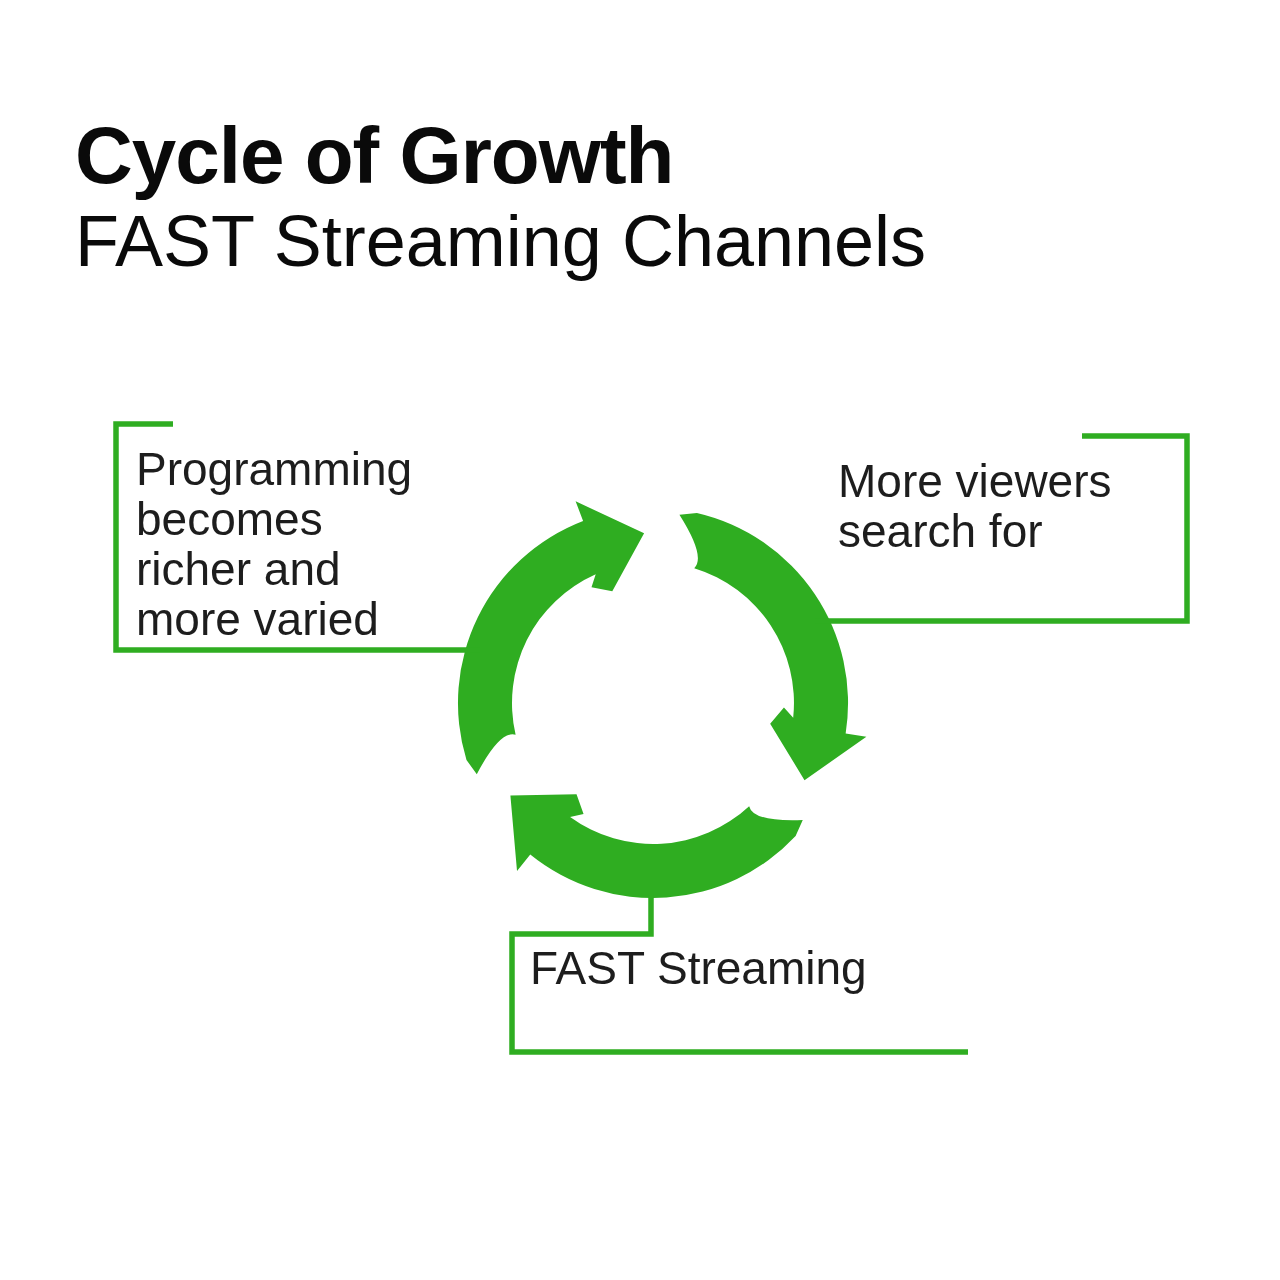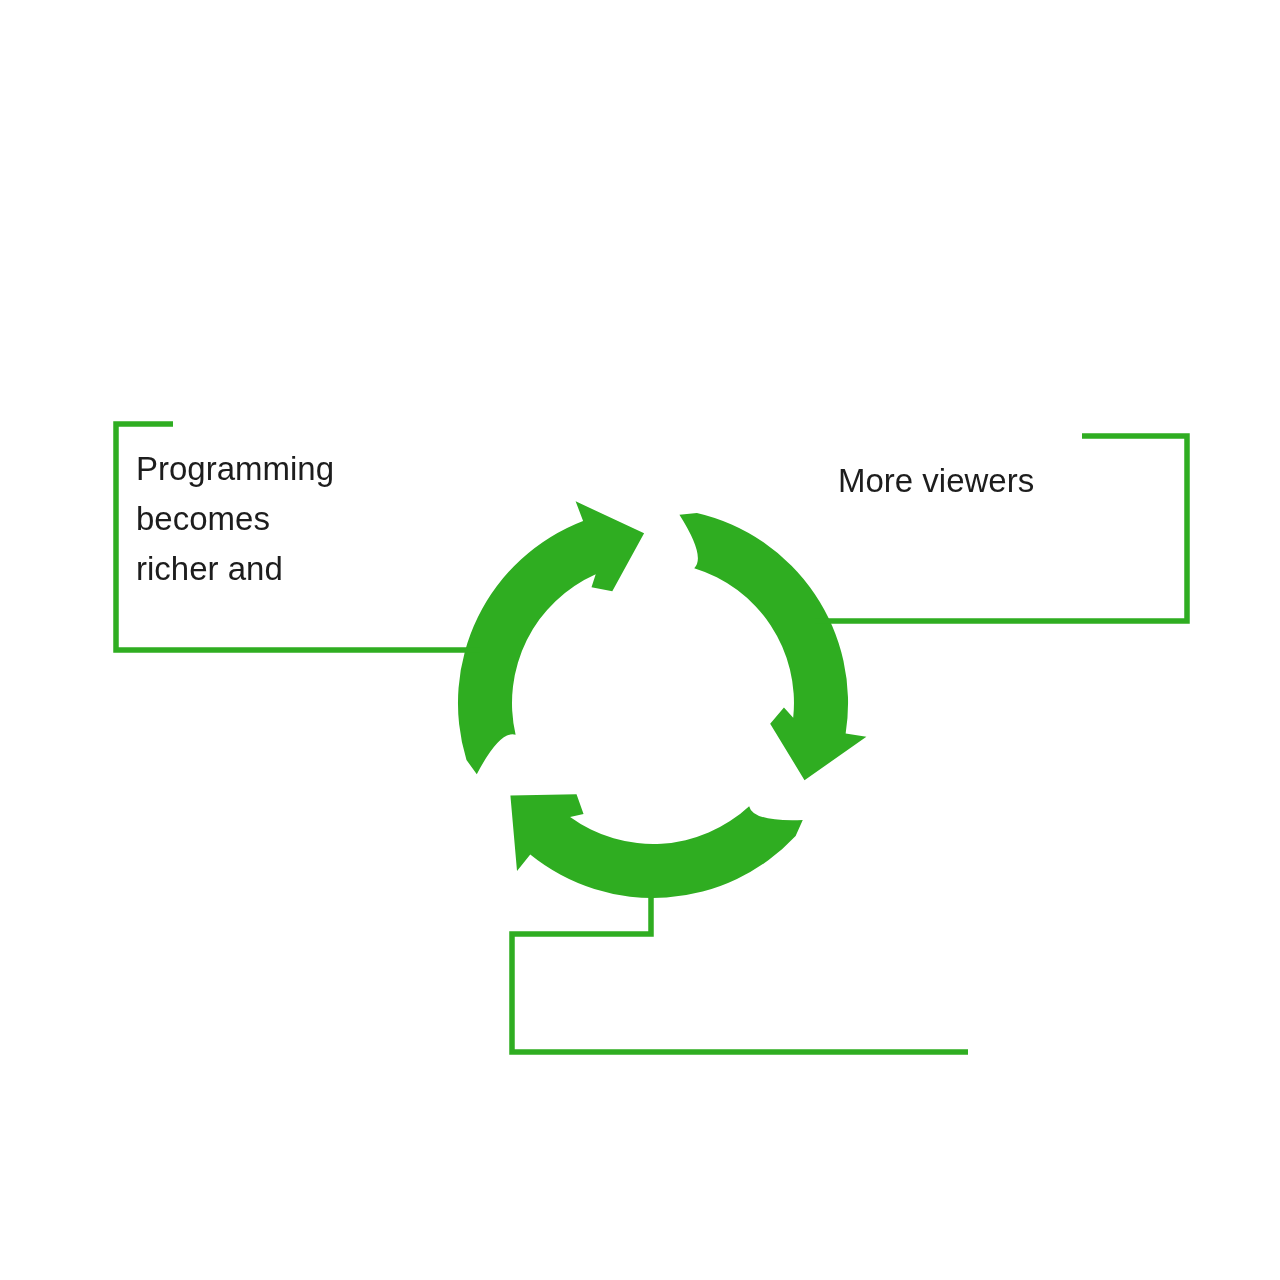--- a/index.html
+++ b/index.html
@@ -25,51 +25,58 @@
   .title-line2{
     font-size:72px;font-weight:300;line-height:1.0;margin-top:9px;
     letter-spacing:0px;color:var(--title-black);white-space:nowrap;
   }
   .diagram-svg{position:absolute;left:0;top:0;width:1280px;height:1280px;}
   .cycle-arrow{fill:var(--accent-green);}
   .bracket{fill:none;stroke:var(--accent-green);stroke-width:5.5;stroke-linejoin:miter;stroke-linecap:butt;}
   .step-label{
     position:absolute;
     color:var(--text-dark);
-    font-size:33px;font-weight:300;line-height:50px;
+    font-size:46px;font-weight:300;line-height:50px;
     white-space:nowrap;
   }
   .step-label span{display:block;}
   .label-left{left:136px;top:444px;}
   .label-right{left:838px;top:456px;}
   .label-bottom{left:530px;top:943px;}
 </style>
 </head>
 <body>
 
 <div class="canvas">
 
+  <div class="title-block">
+    <div class="title-line1">Cycle of Growth</div>
+    <div class="title-line2">FAST Streaming Channels</div>
+  </div>
 
   <svg class="diagram-svg" viewBox="0 0 1280 1280" aria-hidden="true">
     <g>
       <path class="cycle-arrow" d="M 476.8 774.2 L 466.5 760 A 195 195 0 0 1 583.1 520.9 L 575.6 501.3 L 644.1 533.2 L 612.3 591.2 L 591.5 587.3 L 595.7 574.2 A 141 141 0 0 0 515.6 734.7 Q 500 730 476.8 774.2 Z"></path>
       <path class="cycle-arrow" transform="rotate(120 653 703)" d="M 476.8 774.2 L 466.5 760 A 195 195 0 0 1 583.1 520.9 L 575.6 501.3 L 644.1 533.2 L 612.3 591.2 L 591.5 587.3 L 595.7 574.2 A 141 141 0 0 0 515.6 734.7 Q 500 730 476.8 774.2 Z"></path>
       <path class="cycle-arrow" transform="rotate(240 653 703)" d="M 476.8 774.2 L 466.5 760 A 195 195 0 0 1 583.1 520.9 L 575.6 501.3 L 644.1 533.2 L 612.3 591.2 L 591.5 587.3 L 595.7 574.2 A 141 141 0 0 0 515.6 734.7 Q 500 730 476.8 774.2 Z"></path>
     </g>
     <polyline class="bracket" points="173,424 116,424 116,650 480,650"></polyline>
     <polyline class="bracket" points="1082,436 1187,436 1187,621 815,621"></polyline>
     <polyline class="bracket" points="651,894 651,934 512,934 512,1052 968,1052"></polyline>
   </svg>
 
   <div class="step-label label-left">
     <span>Programming</span>
     <span>becomes</span>
     <span>richer and</span>
+    <span>more varied</span>
   </div>
 
   <div class="step-label label-right">
     <span>More viewers</span>
+    <span>search for</span>
   </div>
 
   <div class="step-label label-bottom">
+    <span>FAST Streaming</span>
   </div>
 
 </div>
 
 </body></html>

